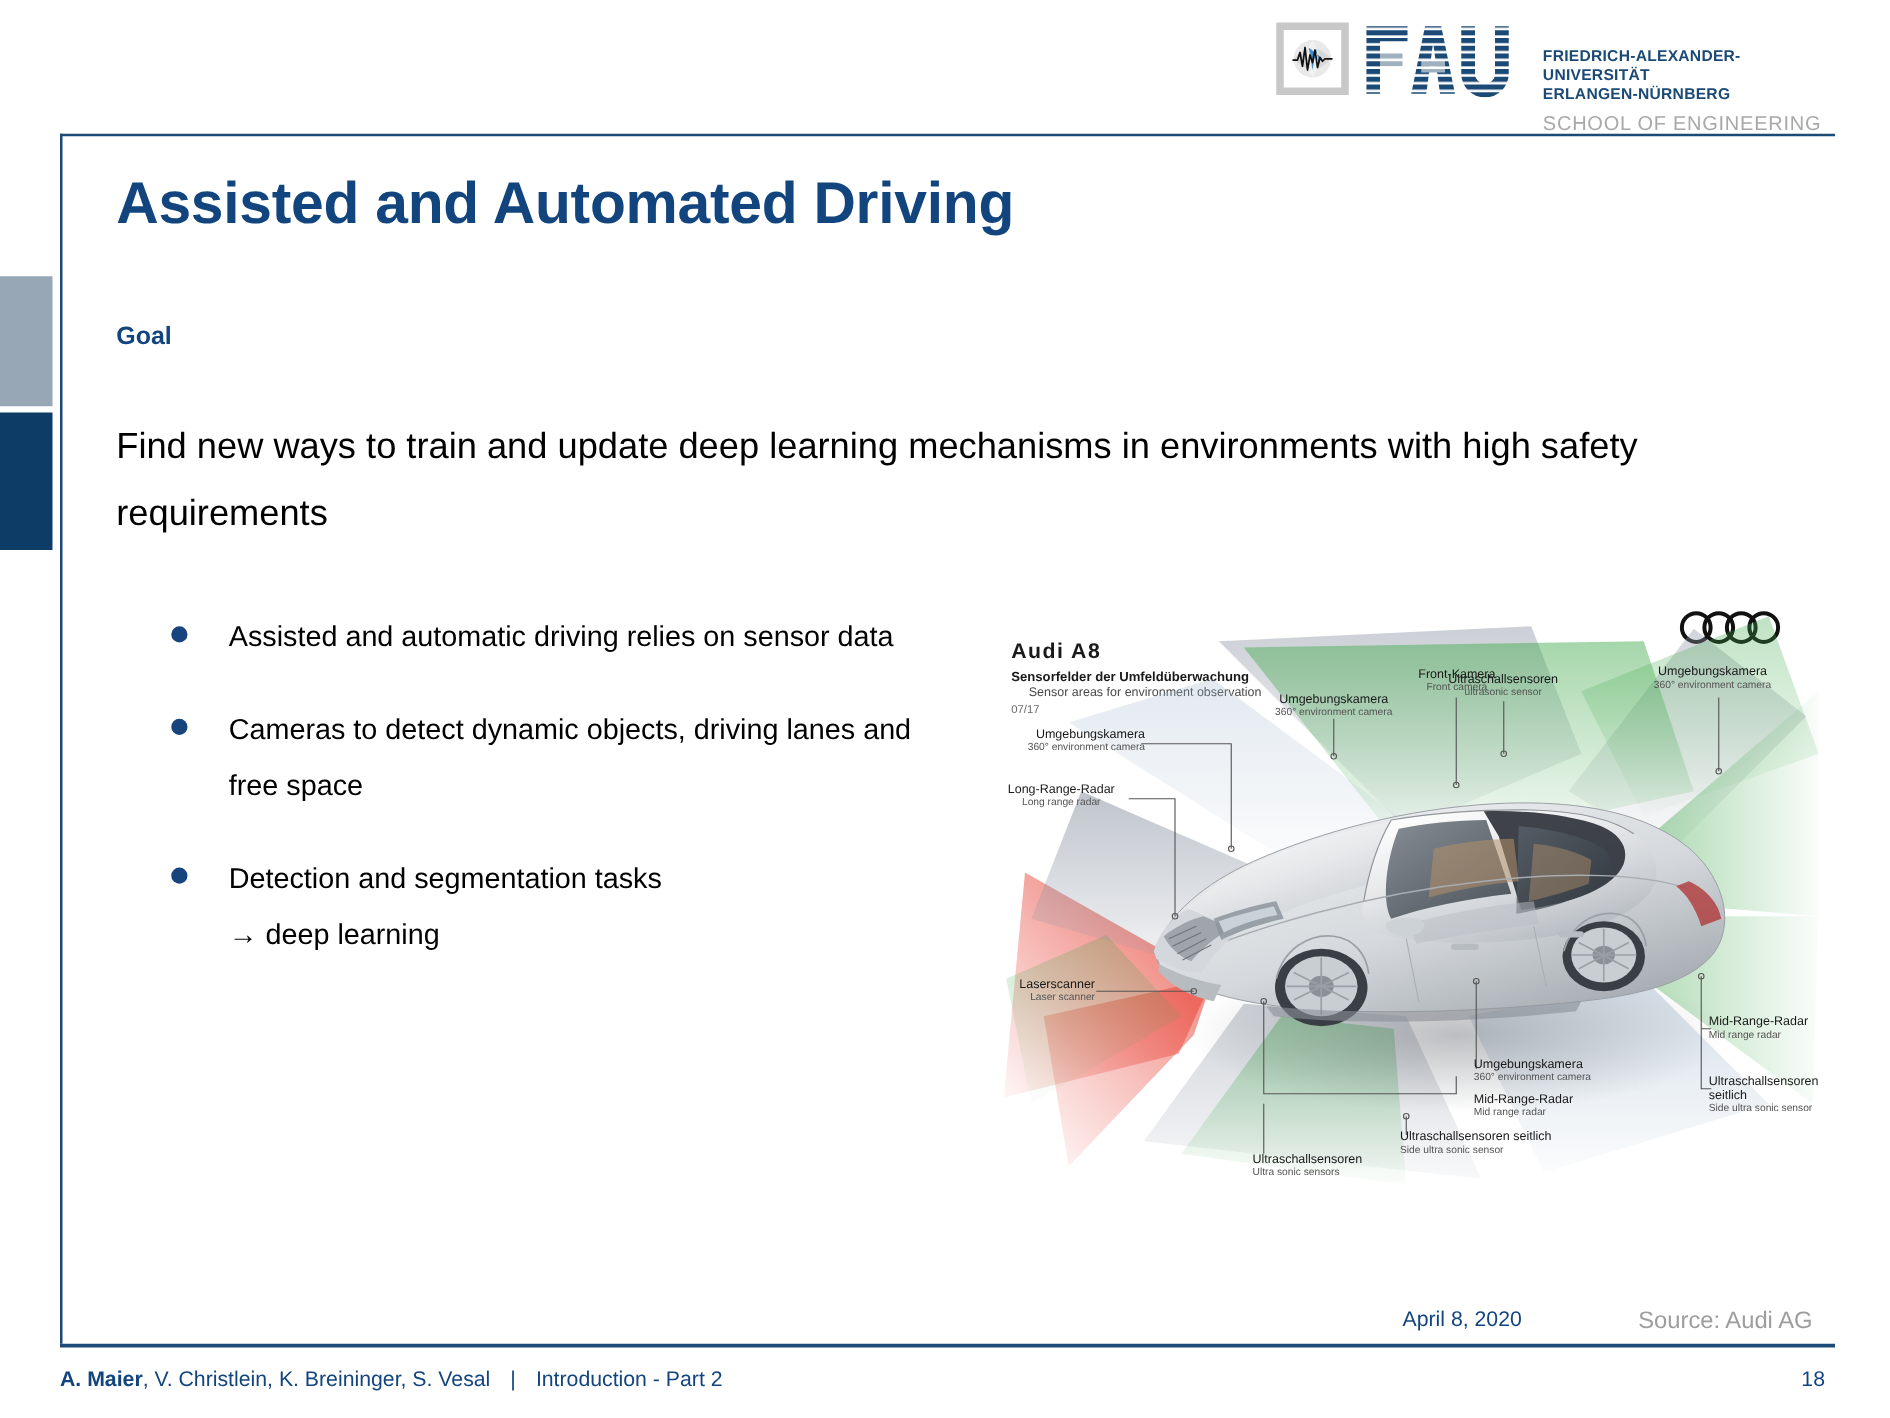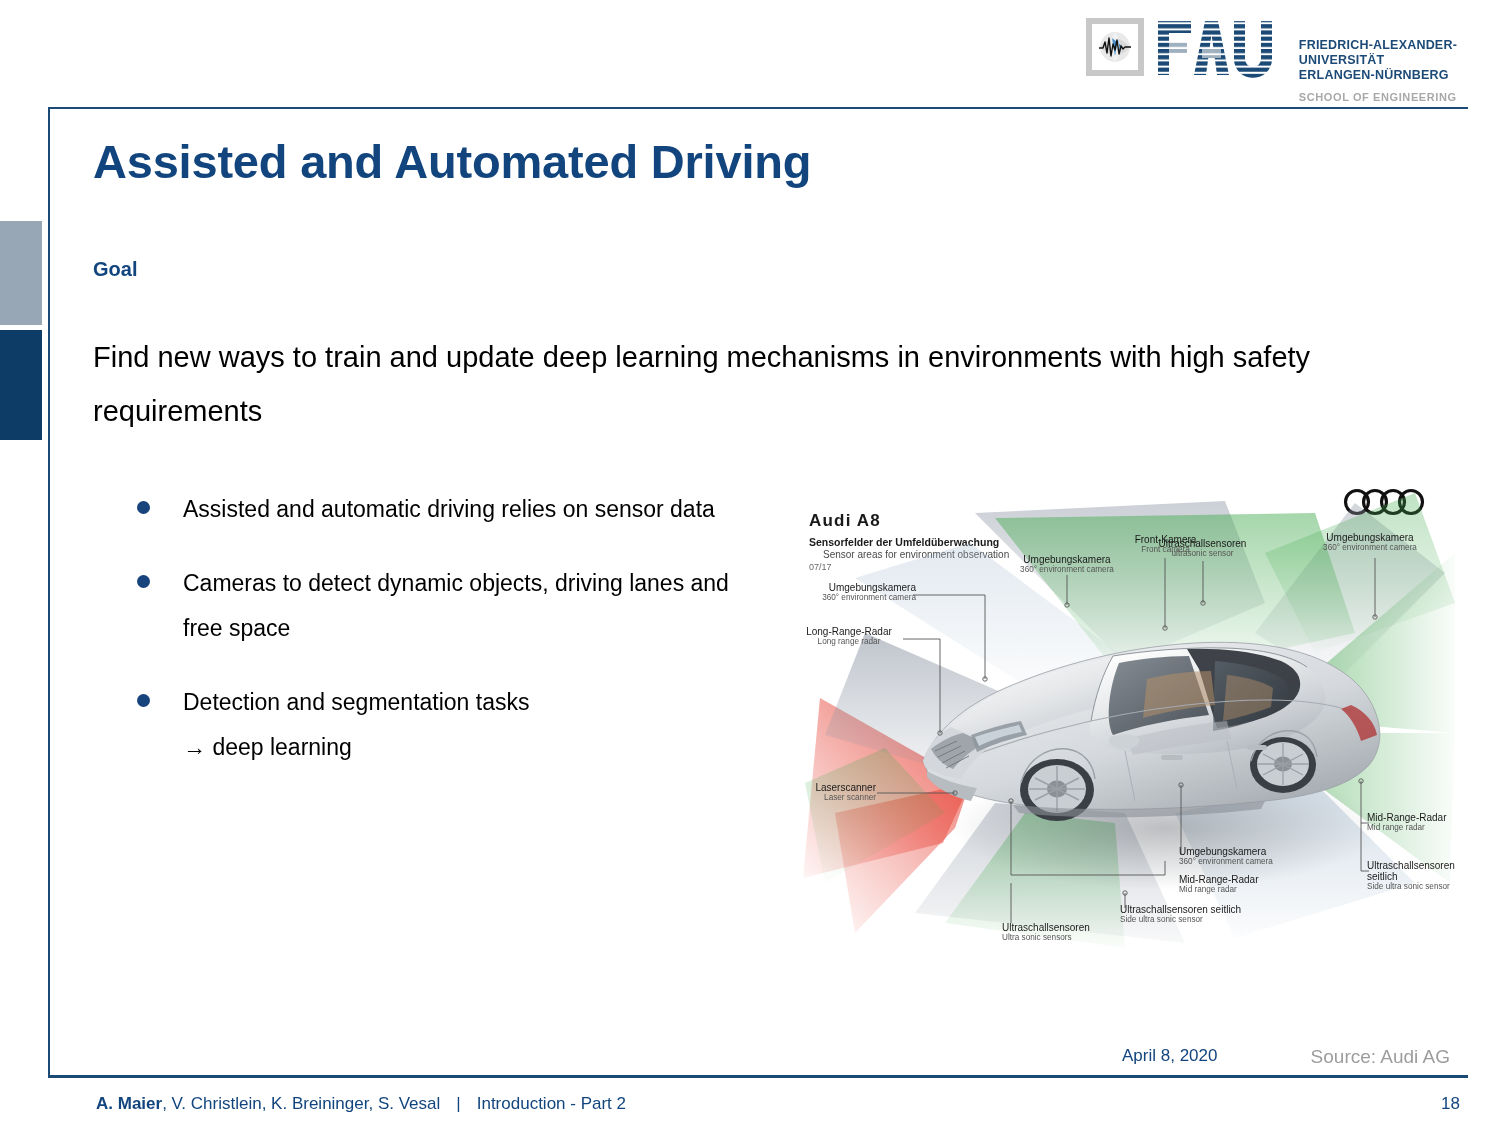--- a/index.html
+++ b/index.html
@@ -18,21 +18,21 @@
     display: flex; align-items: center; justify-content: center;
   }
   .fau-mark-inner { width: 46px; height: 46px; background: #fff; display:flex; align-items:center; justify-content:center; }
   .fau-letters { display: block; }
   .fau-right { display: flex; flex-direction: column; }
   .fau-name {
     color: #1c4a76; font-weight: bold; font-size: 12.5px; line-height: 15px;
     letter-spacing: 0.2px; margin-top: 20px; white-space: nowrap;
   }
   .fau-school {
-    color: #a8a8a8; font-weight: bold; font-size: 11px; letter-spacing: 0.6px;
+    color: #a8a8a8; font-weight: normal; font-size: 16px; letter-spacing: 0.6px;
     margin-top: 8px; white-space: nowrap;
   }
   .fau-textblock { display:flex; align-items: flex-start; gap: 23px; }
 
   
   .frame-top { position: absolute; left: 48px; top: 107px; width: 1420px; height: 2px; background: #1c4a76; }
   .frame-left { position: absolute; left: 48px; top: 107px; width: 2px; height: 968px; background: #1c4a76; }
   .frame-bottom { position: absolute; left: 48px; top: 1075px; width: 1420px; height: 3px; background: #1c4a76; }
 
   
@@ -76,21 +76,21 @@
   .lbl.r { text-align: right; }
   .lbl.c { text-align: center; }
 
   
   .source-note {
     position: absolute; right: 62px; top: 1046px;
     font-size: 19px; color: #9d9d9d;
   }
   .footer-left {
     position: absolute; left: 48px; top: 1094px;
-    font-size: 17px; color: #12457e; margin-left: 48px;
+    font-size: 17px; color: #12457e;
   }
   .footer-left b { font-weight: bold; }
   .footer-sep { display: inline-block; margin: 0 16px; color: #12457e; }
   .footer-date { position: absolute; left: 1122px; top: 1046px; font-size: 17px; color: #12457e; }
   .footer-page { position: absolute; right: 52px; top: 1094px; font-size: 17px; color: #12457e; text-align: right; }
 </style>
 </head>
 <body>
 
 <div id="slide">

